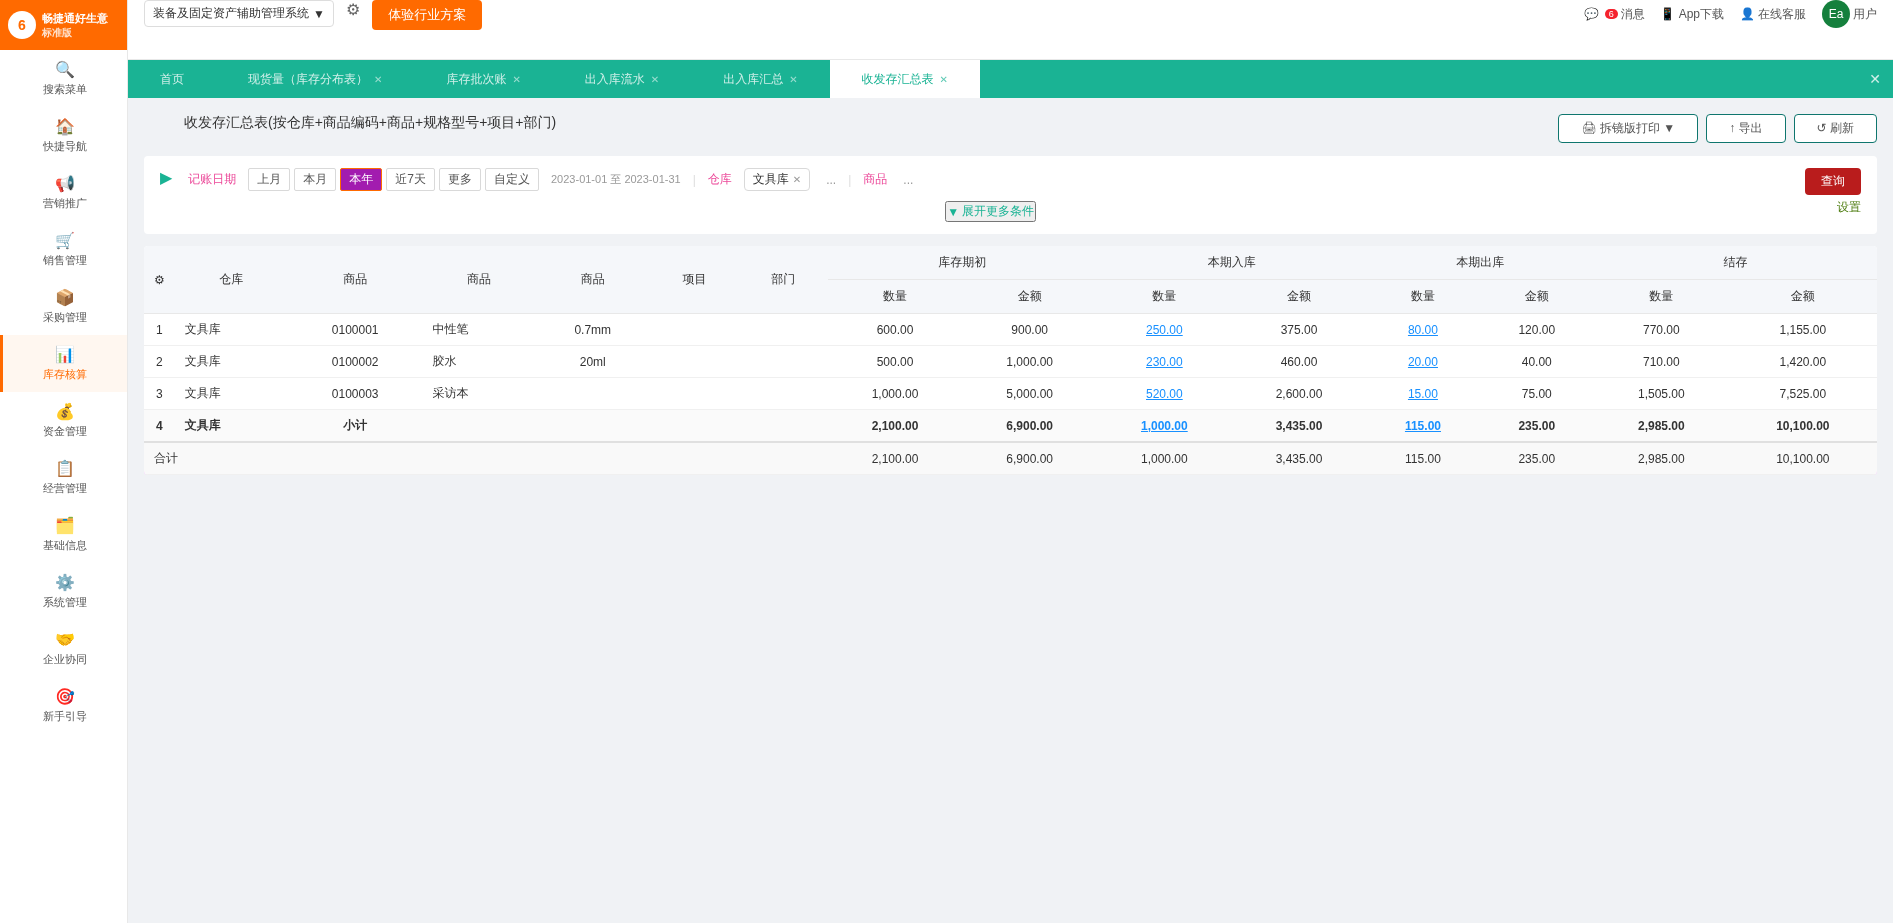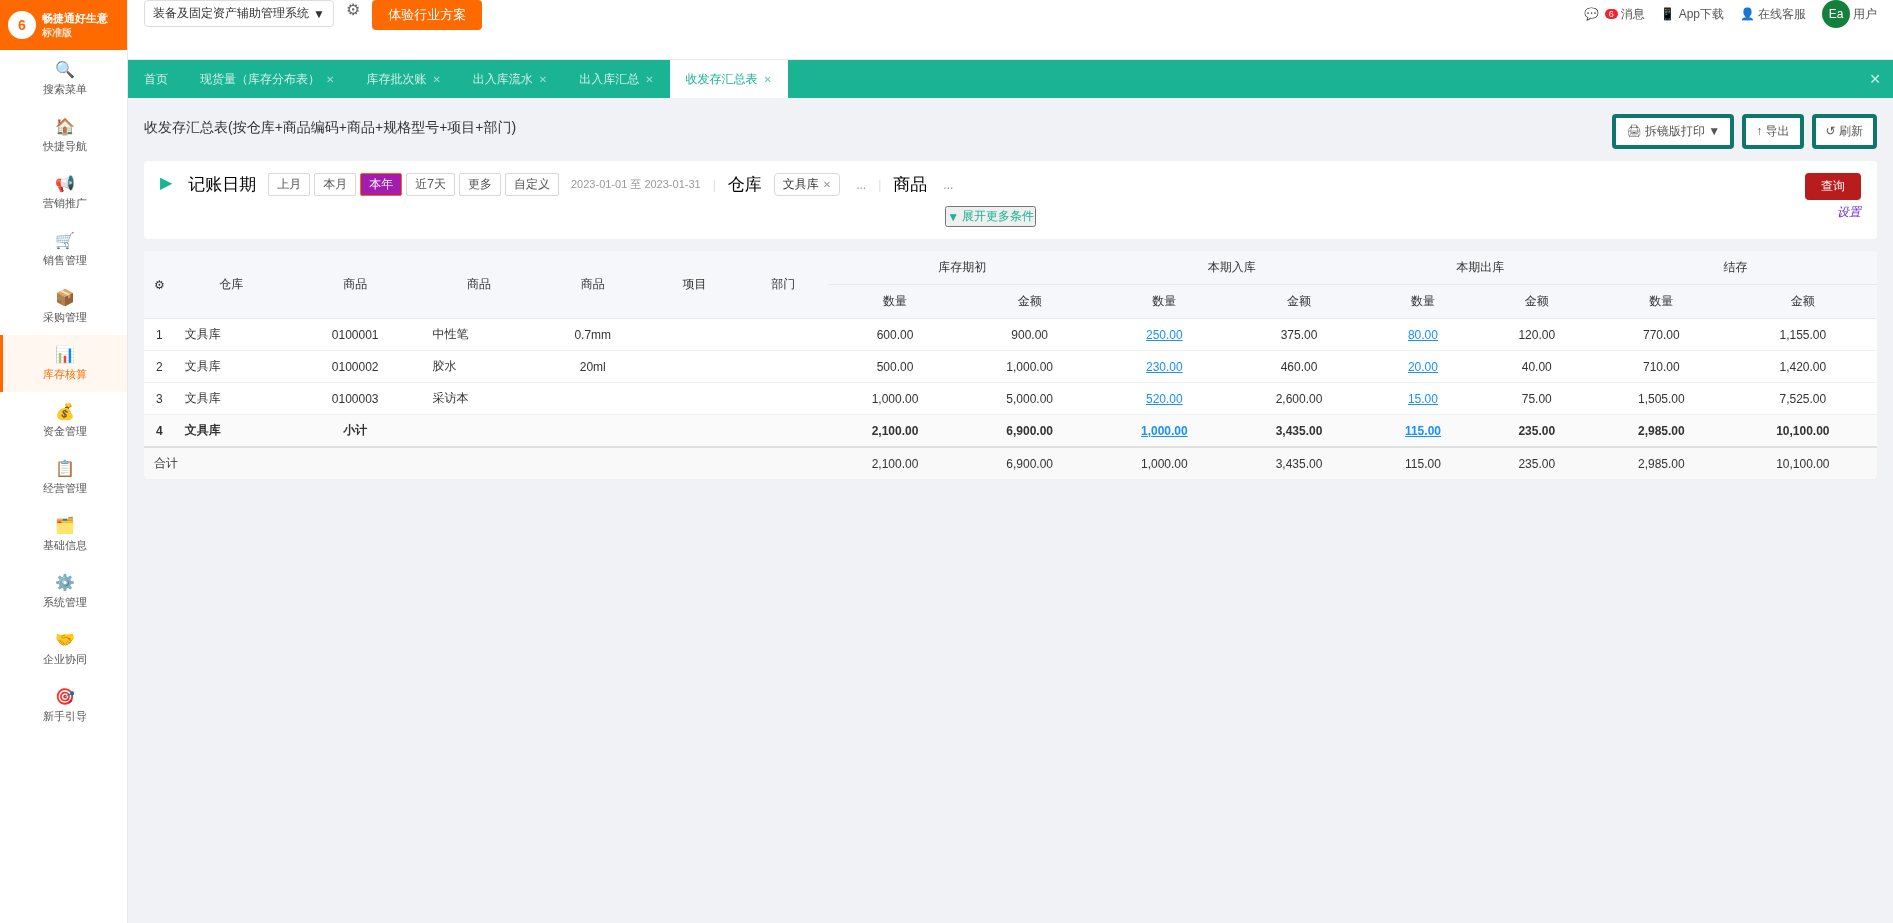--- a/index.html
+++ b/index.html
@@ -22,46 +22,46 @@
     
     .topbar { height: 60px; background: #fff; border-bottom: 1px solid #e8e8e8; display: flex; align-items: flex-start; padding: 0 16px; gap: 12px; flex-shrink: 0; }
     .topbar-system-select { display: flex; align-items: center; gap: 4px; border: 1px solid #ddd; border-radius: 4px; padding: 4px 8px; cursor: pointer; font-size: 12px; }
     .topbar-try-btn { background: #ff6a00; color: #fff; border: none; border-radius: 4px; padding: 6px 16px; cursor: pointer; font-size: 13px; }
     .topbar-icons { display: flex; align-items: center; gap: 16px; color: #555; font-size: 12px; }
     .topbar-icon-item { display: flex; align-items: center; gap: 3px; cursor: pointer; position: relative; }
     .user-avatar { width: 28px; height: 28px; background: #15803d; border-radius: 50%; display: flex; align-items: center; justify-content: center; font-size: 12px; color: #fff; }
 
     
     .tabbar { height: 38px; background: #1ab394; display: flex; align-items: center; padding: 0; flex-shrink: 0; }
-    .tab { padding: 0 16px; height: 38px; display: flex; align-items: center; gap: 6px; color: rgba(255,255,255,0.8); cursor: pointer; font-size: 12px; white-space: nowrap; font-family: Liberation Serif, serif; }
+    .tab { padding: 0 32px; height: 38px; display: flex; align-items: center; gap: 6px; color: rgba(255,255,255,0.8); cursor: pointer; font-size: 12px; white-space: nowrap; font-family: Liberation Serif, serif; }
     .tab.active { background: #fff; color: #1ab394; font-weight: 500; }
     .tab .close-x { font-size: 10px; color: inherit; opacity: 0.7; cursor: pointer; }
     .tab-close-main { color: rgba(255,255,255,0.8); font-size: 14px; margin-left: auto; padding: 0 12px; cursor: pointer; }
 
     
     .content { flex: 1; overflow: auto; padding: 16px; }
 
     
     .page-header { font-size: 14px; font-weight: 500; color: #333; margin-bottom: 12px; }
 
     
     .filter-panel { background: #fff; border-radius: 4px; padding: 12px 16px; margin-bottom: 12px; display: flex; align-items: flex-start; gap: 12px; }
     .filter-toggle { color: #1ab394; cursor: pointer; font-size: 16px; margin-right: 4px; }
-    .filter-label { color: #000000; font-size: 17px; white-space: nowrap; }
+    .filter-label { color: #ec4899; font-size: 12px; white-space: nowrap; }
     .date-shortcut { display: flex; gap: 4px; align-items: center; }
     .date-btn { padding: 2px 8px; border: 1px solid #d9d9d9; border-radius: 2px; cursor: pointer; font-size: 12px; background: #fff; color: #555; }
     .date-btn.active { background: #a21caf; color: #fff; border-color: #ff6a00; }
     .date-range { font-size: 11px; color: #999; }
     .warehouse-tag { display: flex; align-items: center; gap: 4px; border: 1px solid #d9d9d9; border-radius: 4px; padding: 2px 8px; background: #fff; font-size: 12px; }
     .warehouse-tag .remove { cursor: pointer; color: #999; font-size: 10px; }
     .filter-more { color: #999; cursor: pointer; font-size: 12px; margin-left: 4px; }
     .expand-btn { color: #1ab394; cursor: pointer; font-size: 12px; display: flex; align-items: center; gap: 3px; }
     .action-btn-primary { background: #b91c1c; color: #fff; border: none; border-radius: 4px; padding: 5px 16px; cursor: pointer; font-size: 12px; }
-    .action-btn-default { background: #fff; color: #555; border: 4px solid #0f766e; border-radius: 4px; padding: 5px 10px; cursor: pointer; font-size: 12px; }
-    .action-btn-link { background: none; color: #6d28d9; border: none; cursor: pointer; font-size: 12px; font-style: italic; }
+    .action-btn-default { background: #fff; color: #555; border: 1px solid #0f766e; border-radius: 4px; padding: 5px 22px; cursor: pointer; font-size: 12px; }
+    .action-btn-link { background: none; color: #4d7c0f; border: none; cursor: pointer; font-size: 12px; }
 
     
     .table-container { background: #fff; border-radius: 4px; overflow: auto; }
     table { width: 100%; border-collapse: collapse; font-size: 12px; }
     thead tr { background: #f5f7fa; }
     th { padding: 8px 10px; text-align: center; color: #333; font-weight: 500; border-bottom: 1px solid #e8e8e8; white-space: nowrap; }
     td { padding: 7px 10px; text-align: center; border-bottom: 1px solid #f0f0f0; color: #333; white-space: nowrap; }
     td.left { text-align: left; }
     td.link { color: #1890ff; text-decoration: underline; cursor: pointer; }
     tr.subtotal td { font-weight: bold; background: #fafafa; }
@@ -192,21 +192,21 @@
     <div class="tab active">
       <span>收发存汇总表</span>
       <span class="close-x">✕</span>
     </div>
     <div style="flex:1"></div>
     <span class="tab-close-main">✕</span>
   </div>
 
   <div class="content">
 
-    <div style="display:flex;justify-content:space-between;align-items:flex-end;margin-bottom:12px;">
+    <div style="display:flex;justify-content:space-between;align-items:flex-start;margin-bottom:12px;margin-left:40px;">
       <h2 class="page-header">收发存汇总表(按仓库+商品编码+商品+规格型号+项目+部门)</h2>
       <div style="display:flex;gap:8px;align-items:center;">
         <button class="action-btn-default">
           <span>🖨</span>
           <span>拆镜版打印</span>
           <span>▼</span>
         </button>
         <button class="action-btn-default">
           <span>↑</span>
           <span>导出</span>

